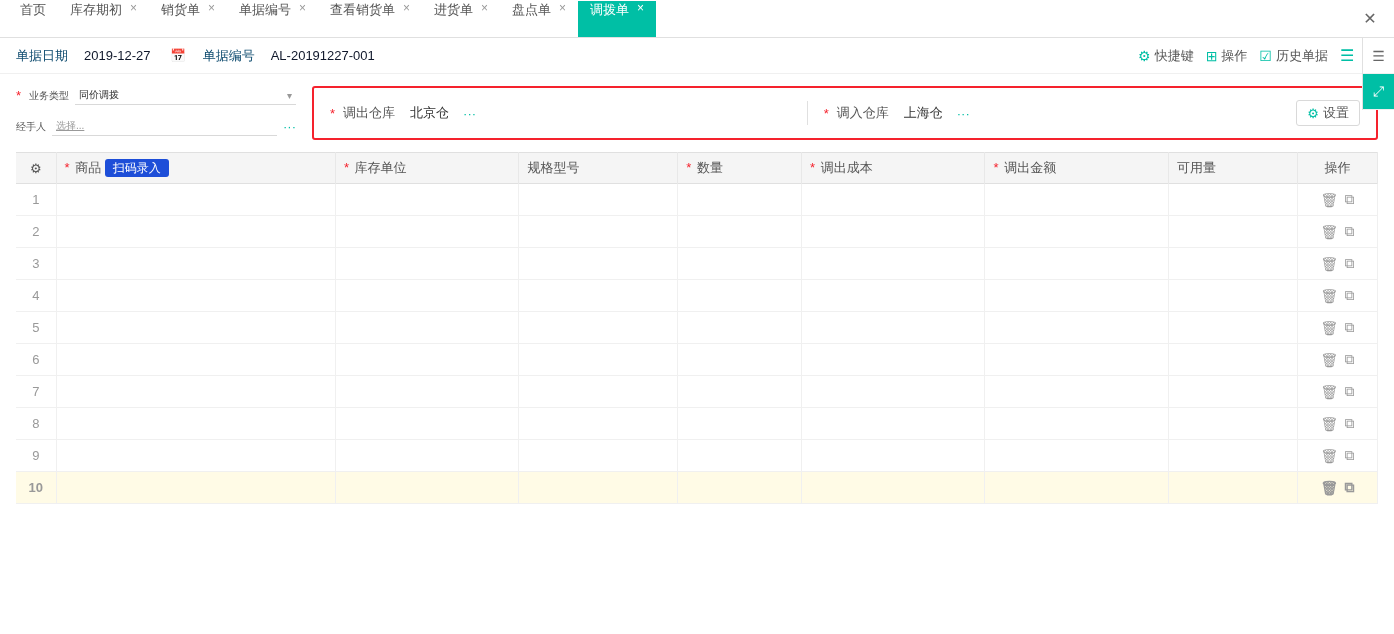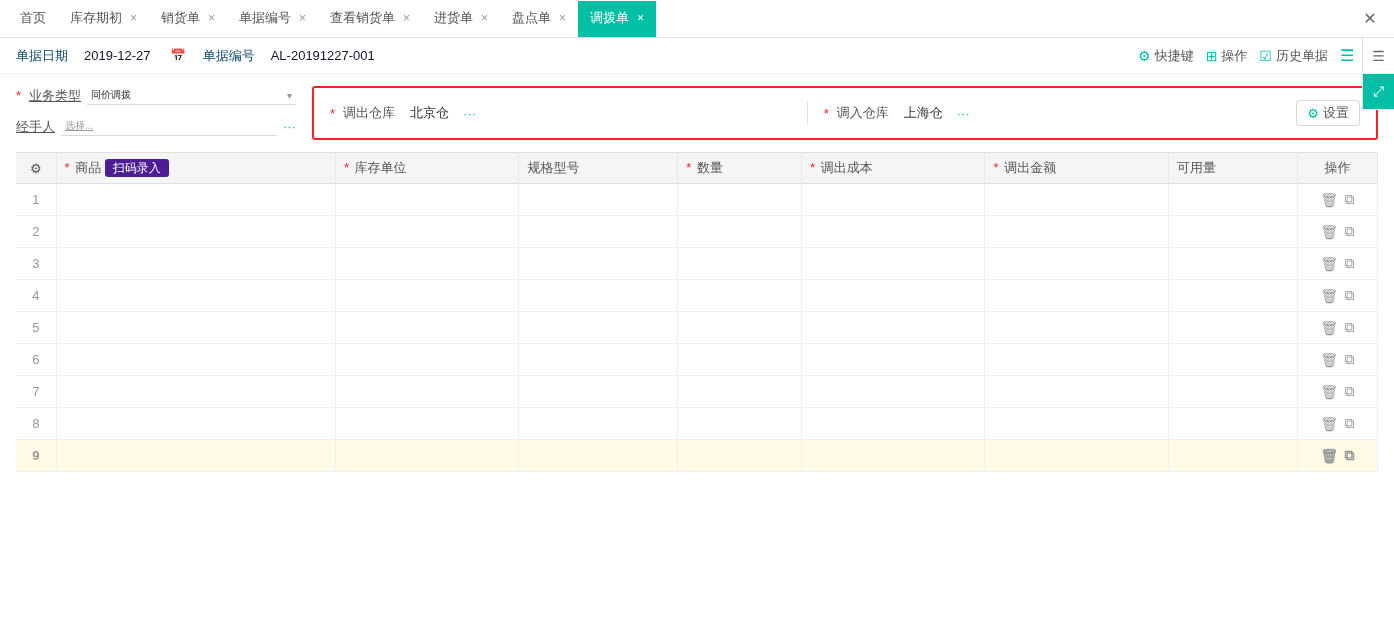--- a/index.html
+++ b/index.html
@@ -9,21 +9,20 @@
     .tab-bar {
       display: flex;
       align-items: center;
       border-bottom: 1px solid #e0e0e0;
       background: #fff;
       padding: 0 8px;
       height: 38px;
     }
     .tab-item {
       display: flex;
-      align-items: center;
       padding: 0 12px;
       height: 36px;
       cursor: pointer;
       font-size: 13px;
       color: #555;
       border-bottom: 2px solid transparent;
       white-space: nowrap;
       gap: 6px;
     }
     .tab-item.active {
@@ -91,23 +90,22 @@
       width: 280px;
       flex-shrink: 0;
     }
     .form-field {
       display: flex;
       align-items: center;
       gap: 6px;
     }
     .form-field-label {
       color: #555;
-      font-size: 13px;
+      font-size: 10px;
       white-space: nowrap;
-      text-decoration: underline;
     }
     .required-star { color: #f5222d; margin-right: 2px; }
     .form-select {
       flex: 1;
       border: none;
       border-bottom: 1px solid #d9d9d9;
       padding: 2px 4px;
       font-size: 10px;
       color: #333;
       background: #fff;
@@ -191,21 +189,21 @@
     }
     td:first-child { text-align: center; color: #999; }
     tbody tr:last-child td { background: #fffbe6; font-weight: bold; }
     .col-ops { text-align: center; width: 80px; }
     .row-ops { display: flex; align-items: center; justify-content: center; gap: 6px; }
     .op-icon { color: #999; cursor: pointer; font-size: 14px; }
 
     
     .th-gear { text-align: center; width: 40px; }
     .th-scan {
-      background: #4c1d95;
+      background: #1d4ed8;
       color: #fff;
       padding: 2px 8px;
       border-radius: 3px;
       font-size: 12px;
       cursor: pointer;
     }
 
     
     .right-sidebar {
       position: fixed;
@@ -522,20 +520,36 @@
     <td></td>
     <td></td>
     <td></td>
     <td class="col-ops">
       <div class="row-ops">
         <span class="op-icon">🗑</span>
         <span class="op-icon">⧉</span>
       </div>
     </td>
   </tr>
+        <tr>
+    <td>10</td>
+    <td></td>
+    <td></td>
+    <td></td>
+    <td></td>
+    <td></td>
+    <td></td>
+    <td></td>
+    <td class="col-ops">
+      <div class="row-ops">
+        <span class="op-icon">🗑</span>
+        <span class="op-icon">⧉</span>
+      </div>
+    </td>
+  </tr>
       </tbody>
   </table>
 </div>
 
 <div class="right-sidebar">
   <div class="sidebar-icon-item">☰</div>
   <div class="sidebar-icon-item active">⤢</div>
 </div>
 
 </body></html>

